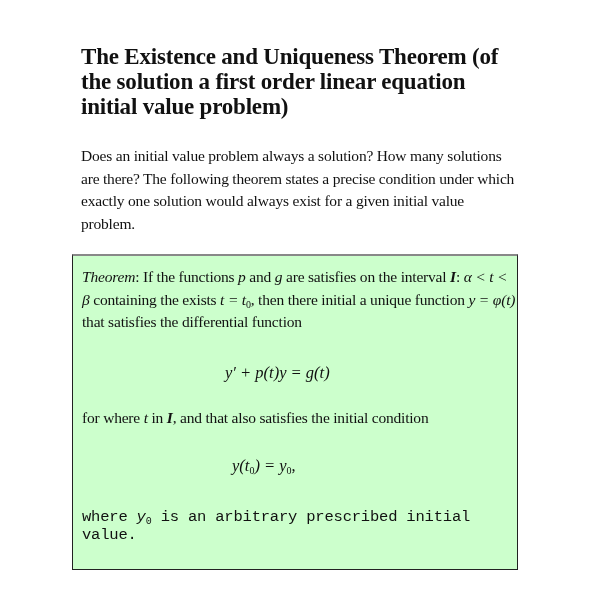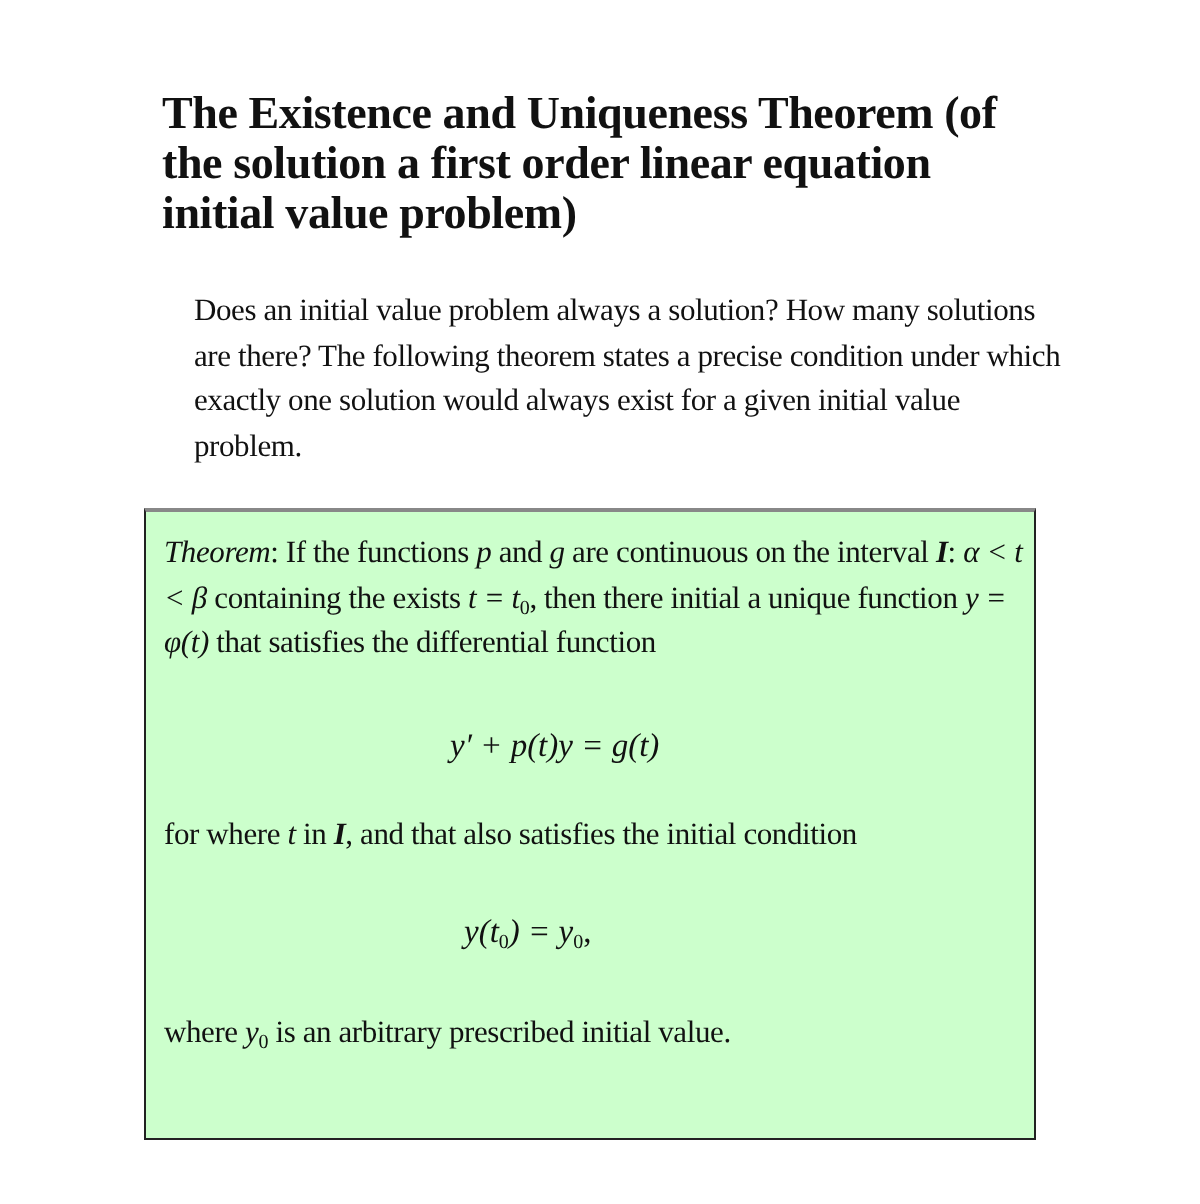--- a/index.html
+++ b/index.html
@@ -6,21 +6,21 @@
     body {
       width: 600px; height: 602px; background: #ffffff; position: relative; overflow: hidden;
       font-family: "Liberation Serif", "DejaVu Serif", serif; color: #111;
     }
     .title {
       position: absolute; left: 81px; top: 44px; width: 440px;
       font-size: 23px; font-weight: bold; line-height: 25px; letter-spacing: -0.2px;
     }
     .intro {
       position: absolute; left: 81px; top: 145px; width: 440px;
-      font-size: 15.5px; line-height: 22.5px; letter-spacing: -0.2px; margin-left: 16px;
+      font-size: 15.5px; line-height: 22.5px; letter-spacing: -0.2px;
     }
     .box {
       position: absolute; left: 72px; top: 254px; width: 446px; height: 316px;
       background: #ccffcc;
       border-top: 2px solid #888888;
       border-left: 1.5px solid #222;
       border-right: 1.5px solid #222;
       border-bottom: 1.5px solid #222;
       box-sizing: border-box;
     }
@@ -30,36 +30,36 @@
     }
     .eq {
       position: absolute; font-size: 16.5px; font-style: italic; white-space: nowrap;
     }
     .eq1 { left: 152px; top: 107px; text-align: right; }
     .eq2 { left: 159px; top: 200px; }
     .line2 {
       position: absolute; left: 9px; top: 153px; font-size: 15.5px; letter-spacing: -0.2px;
     }
     .line3 {
-      position: absolute; left: 9px; top: 252px; font-size: 15.5px; letter-spacing: -0.2px;
+      position: absolute; left: 9px; top: 252px; font-size: 15.5px; letter-spacing: -0.2px; font-family: Liberation Mono, monospace;
     }
     i { font-style: italic; text-align: right; }
     .bi { font-style: italic; font-weight: bold; }
     sub { font-size: 10px; vertical-align: -3px; line-height: 0; font-style: normal; }
     .up { font-style: normal; }
   </style>
 </head>
 <body>
 
 <div class="title">The Existence and Uniqueness Theorem (of the solution a first order linear equation initial value problem)</div>
 
 <div class="intro">Does an initial value problem always a solution?  How many solutions are there?  The following theorem states a precise condition under which exactly one solution would always exist for a given initial value problem.</div>
 
 <div class="box">
-  <div class="thm"><i>Theorem</i><span>:  If the functions </span><i>p</i><span> and </span><i>g</i><span> are continuous on the interval </span><span class="bi">I</span><span>: </span><i>α &lt; t &lt; β</i><span> containing the exists </span><i>t = t</i><sub>0</sub><span>, then there initial a unique function </span><i>y = φ(t)</i><span> that satisfies the differential function</span></div>
+  <div class="thm"><i>Theorem</i><span>:  If the functions </span><i>p</i><span> and </span><i>g</i><span> are satisfies on the interval </span><span class="bi">I</span><span>: </span><i>α &lt; t &lt; β</i><span> containing the exists </span><i>t = t</i><sub>0</sub><span>, then there initial a unique function </span><i>y = φ(t)</i><span> that satisfies the differential function</span></div>
 
   <div class="eq eq1">y′ + p(t)y = g(t)</div>
 
   <div class="line2"><span>for where </span><i>t</i><span> in </span><span class="bi">I</span><span>, and that also satisfies the initial condition</span></div>
 
   <div class="eq eq2"><span>y(t</span><sub>0</sub><span>) = y</span><sub>0</sub><span class="up">,</span></div>
 
   <div class="line3"><span>where </span><i>y</i><sub>0</sub><span> is an arbitrary prescribed initial value.</span></div>
 </div>
 

